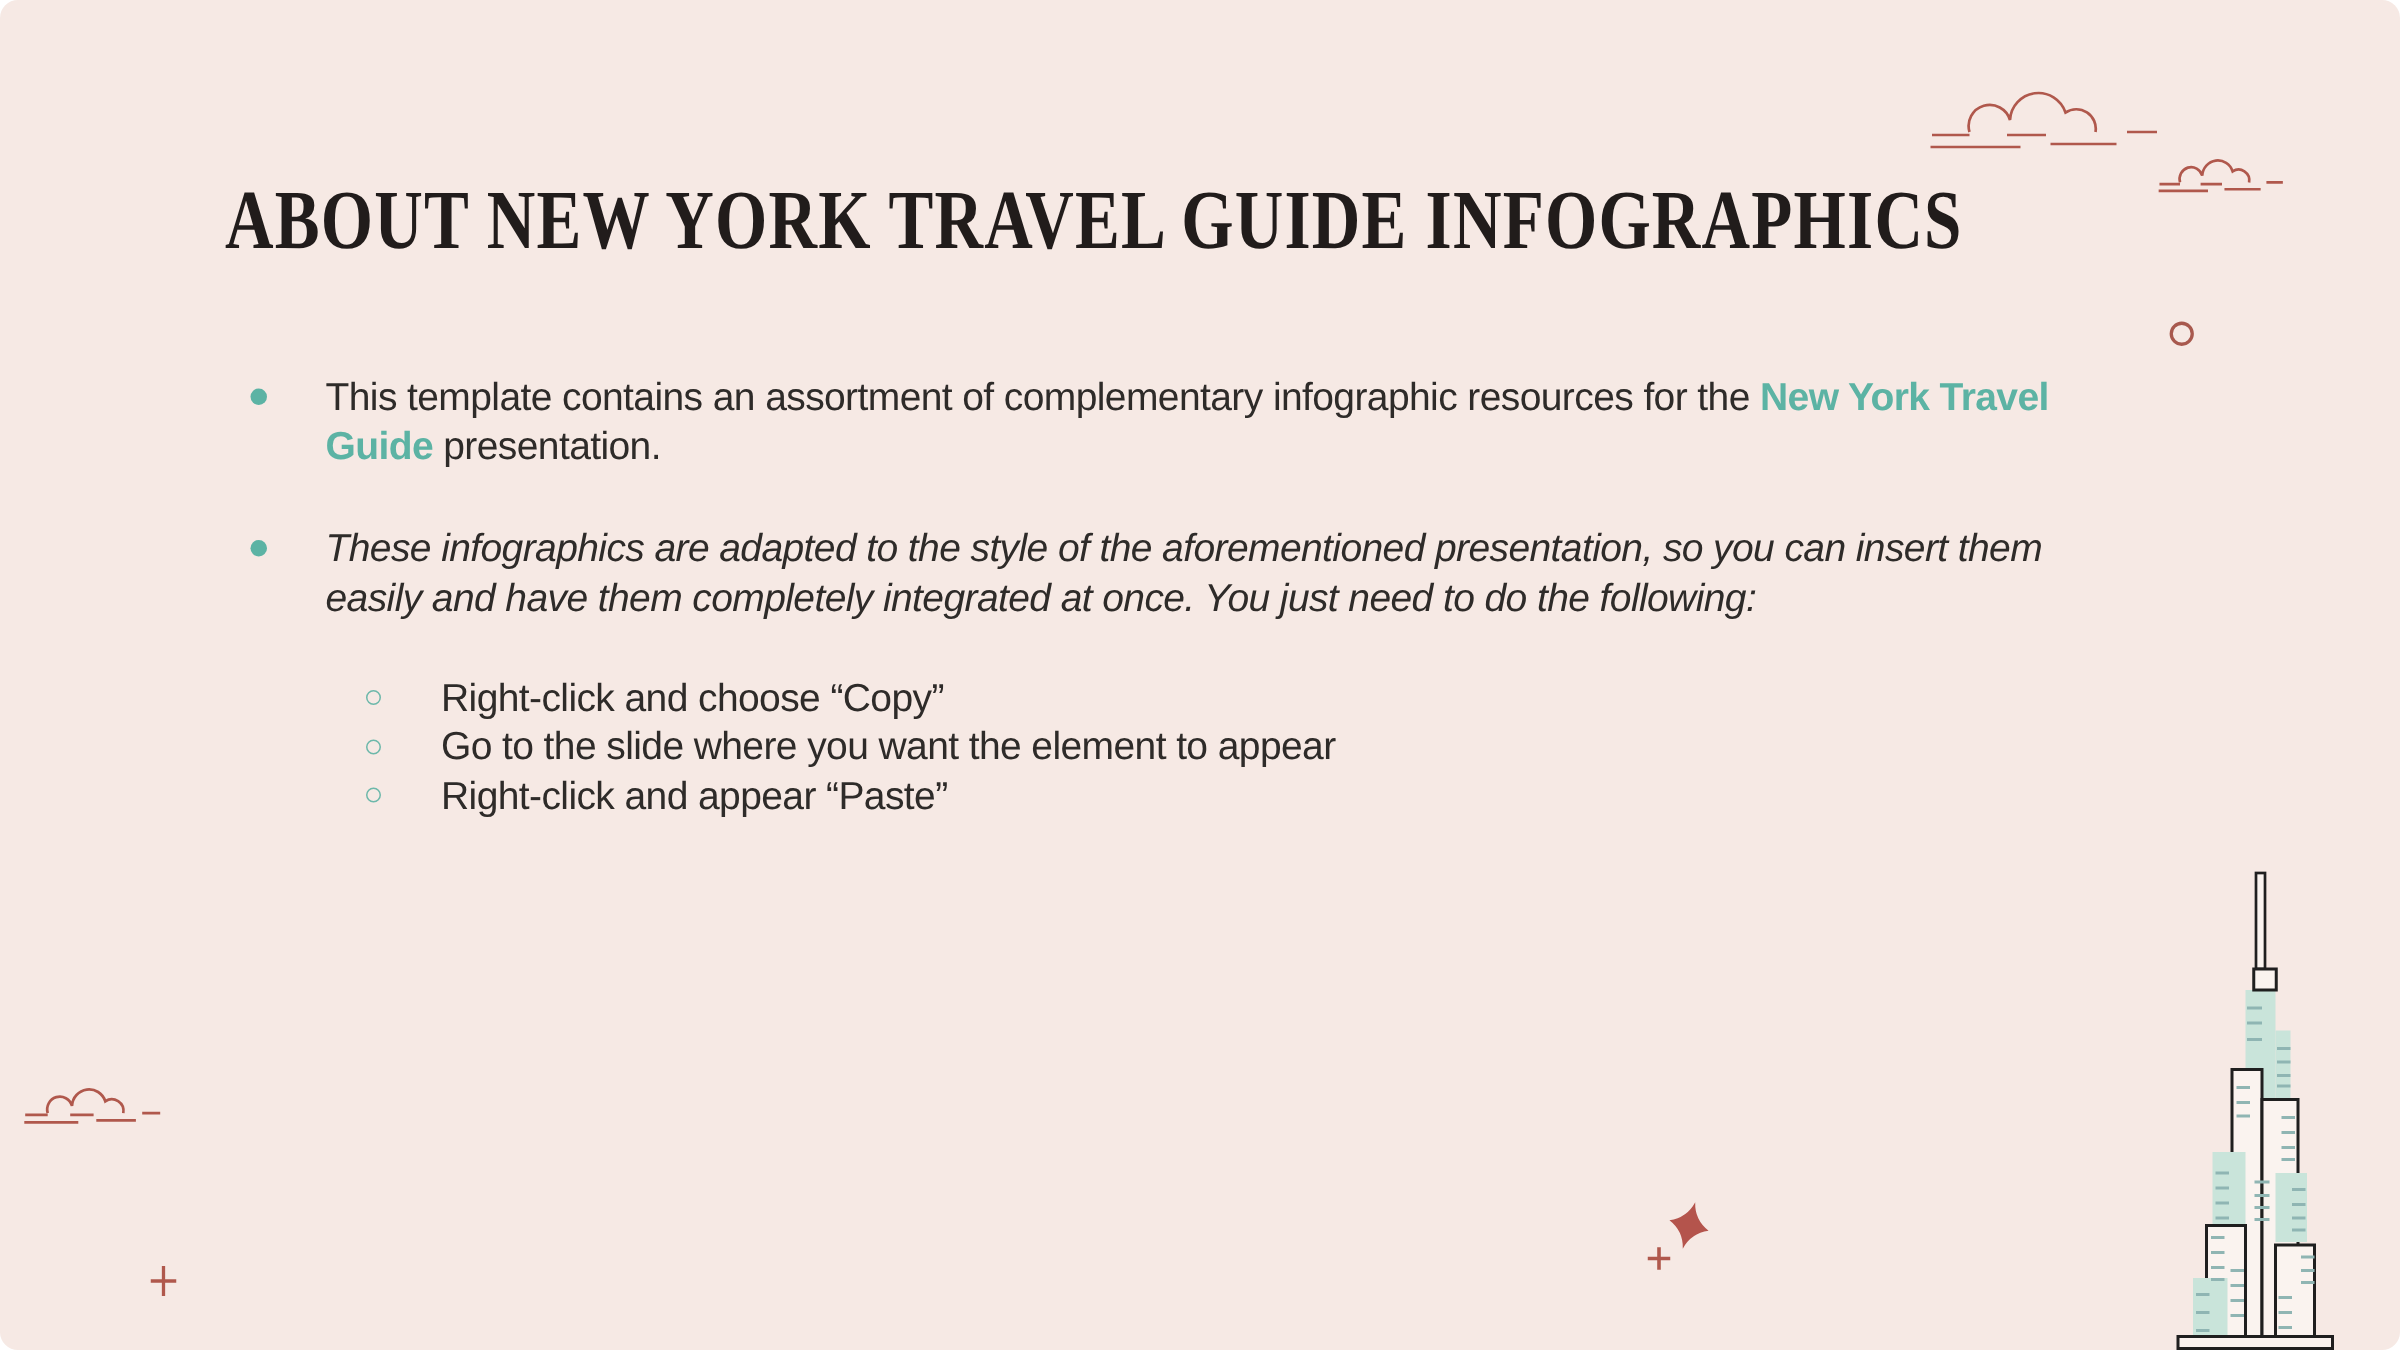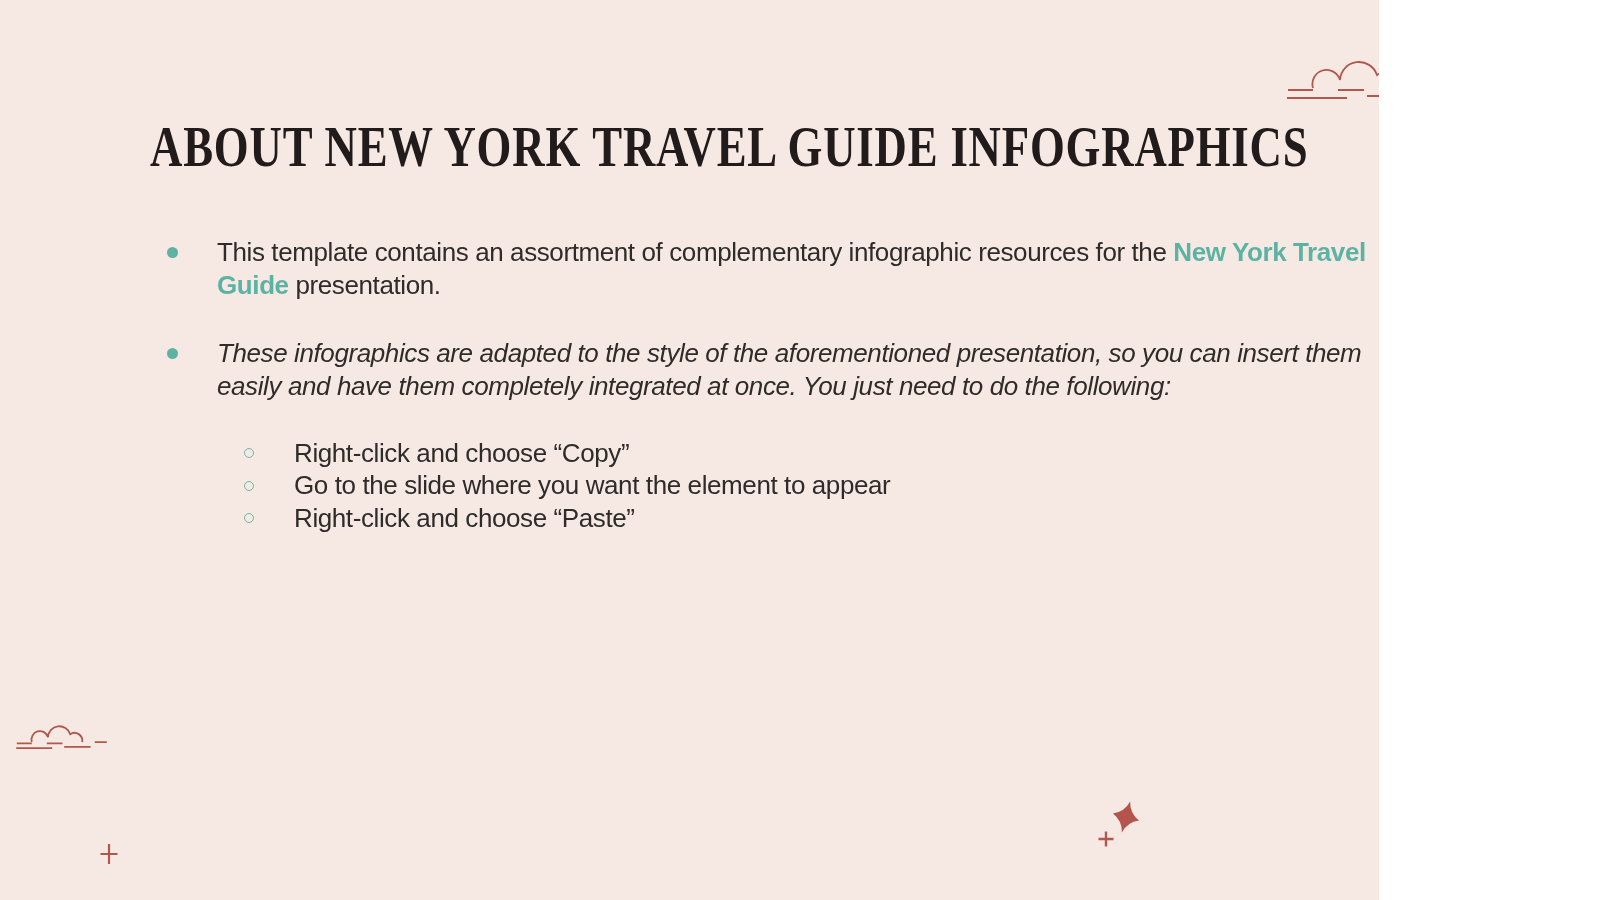--- a/index.html
+++ b/index.html
@@ -1,31 +1,31 @@
 <!DOCTYPE html>
 <html><head>
 <meta charset="utf-8">
 <style>
   html,body{margin:0;padding:0;}
   body{width:1600px;height:900px;overflow:hidden;font-family:"Liberation Sans","DejaVu Sans",sans-serif;}
-  .slide{position:relative;width:1379px;height:900px;background:#f6e9e4;overflow:hidden;}
+  .slide{position:relative;width:1600px;height:900px;background:#f6e9e4;overflow:hidden;border-radius:12px;}
 
   
   .title{
     position:absolute;left:150px;top:119px;margin:0;
     font-family:"Liberation Serif","DejaVu Serif",serif;
     font-weight:700;font-size:56px;line-height:1;color:#211c1b;
     letter-spacing:1px;white-space:nowrap;
     transform:scaleX(0.80);transform-origin:left center;
   }
 
   
   .content{position:absolute;left:140px;top:236px;width:1245px;color:#2e2b29;}
   .content p{margin:0;font-size:26px;line-height:33px;letter-spacing:-0.4px;}
-  .bullet{display:flex;align-items:flex-start;}
+  .bullet{display:flex;align-items:flex-start;margin-top:12px;}
   .bullet + .bullet{margin-top:35px;font-style:italic;}
   .b-dot{flex:0 0 auto;width:11px;height:11px;border-radius:50%;background:#5cb3a4;margin:11px 0 0 27px;}
   .bullet p{margin-left:39px;flex:1;}
   .accent{color:#5cb3a4;font-weight:700;}
 
   .steps{list-style:none;margin:34px 0 0 0;padding:0;font-size:26px;letter-spacing:-0.4px;}
   .steps li{display:flex;align-items:center;height:32.6px;}
   .s-ring{flex:0 0 auto;width:8px;height:8px;border:1.8px solid #6db8aa;border-radius:50%;margin-left:104px;}
   .steps li span.step-label{margin-left:40px;}
 
@@ -53,21 +53,21 @@
       <li>
           <span class="s-ring"></span>
           <span class="step-label">Right-click and choose “Copy”</span>
         </li>
       <li>
           <span class="s-ring"></span>
           <span class="step-label">Go to the slide where you want the element to appear</span>
         </li>
       <li>
           <span class="s-ring"></span>
-          <span class="step-label">Right-click and choose “Paste”</span>
+          <span class="step-label">Right-click and appear “Paste”</span>
         </li>
     </ul>
   </div>
 
   <div class="deco" style="left:1285px;top:55px;">
     <svg width="155" height="46" viewBox="0 0 155 46" fill="none">
       <path d="M 28 33 A 14 14 0 0 1 55 25 A 19 19 0 0 1 92 20 A 13 13 0 0 1 112 33" stroke="#B0584C" stroke-width="1.8"></path>
       <path d="M3 35 H28 M53 35 H79 M2 43 H62 M82 41 H126 M133 33 H153" stroke="#B0584C" stroke-width="1.8"></path>
     </svg>
   </div>

